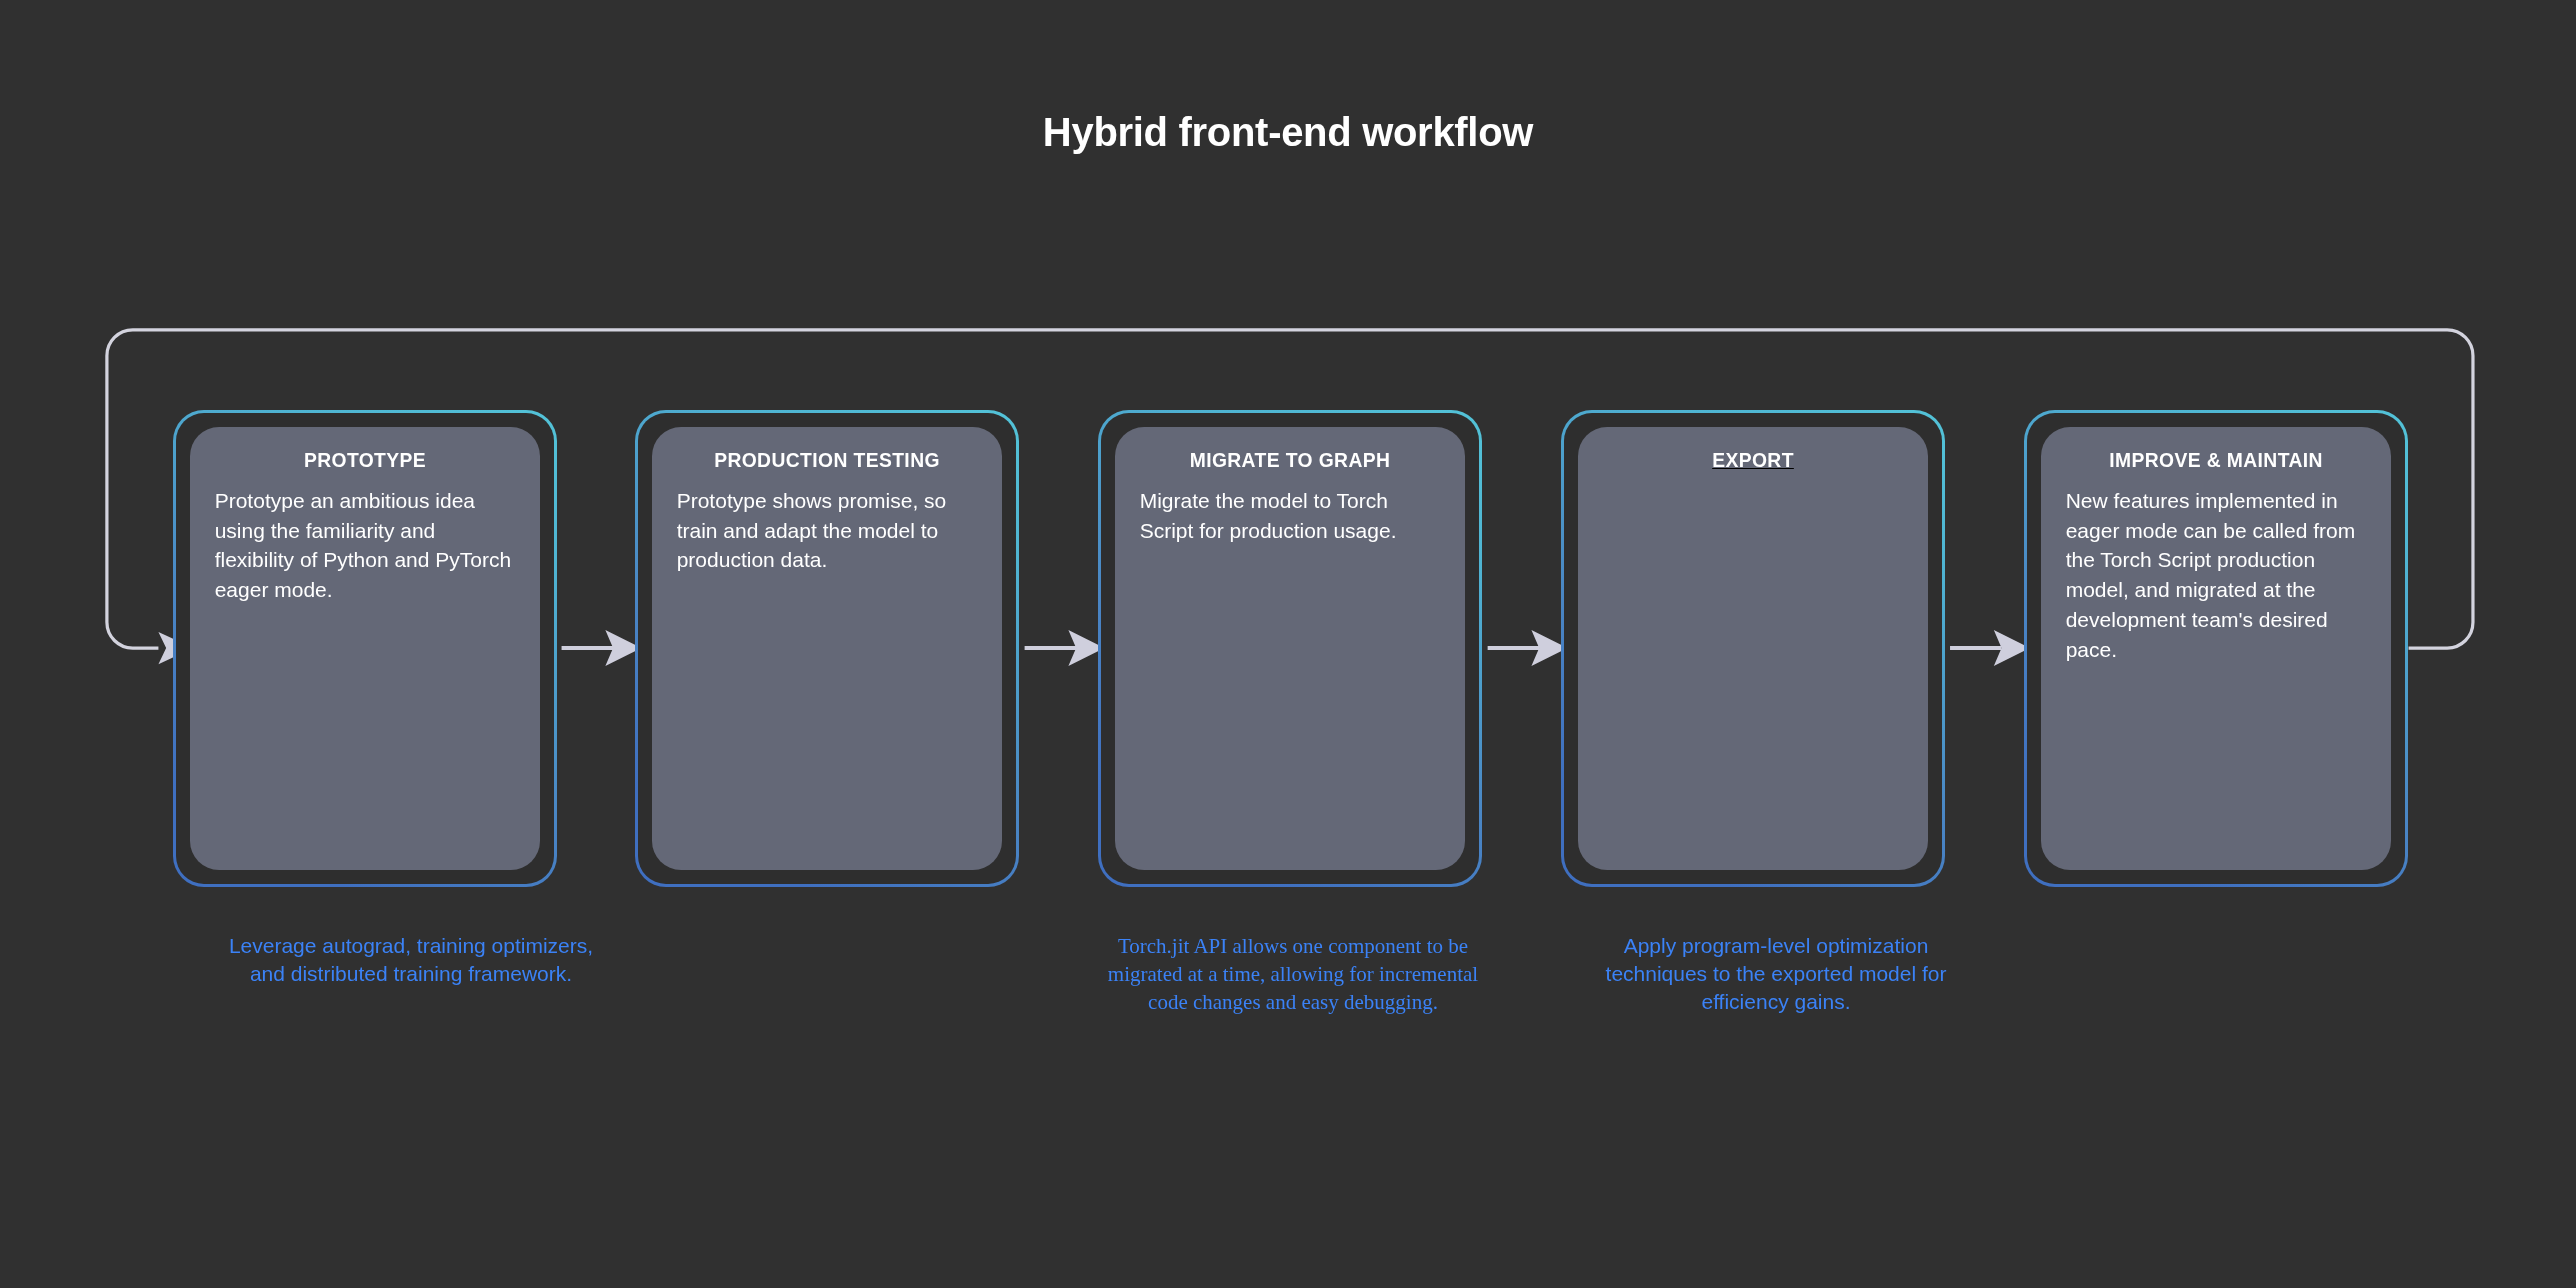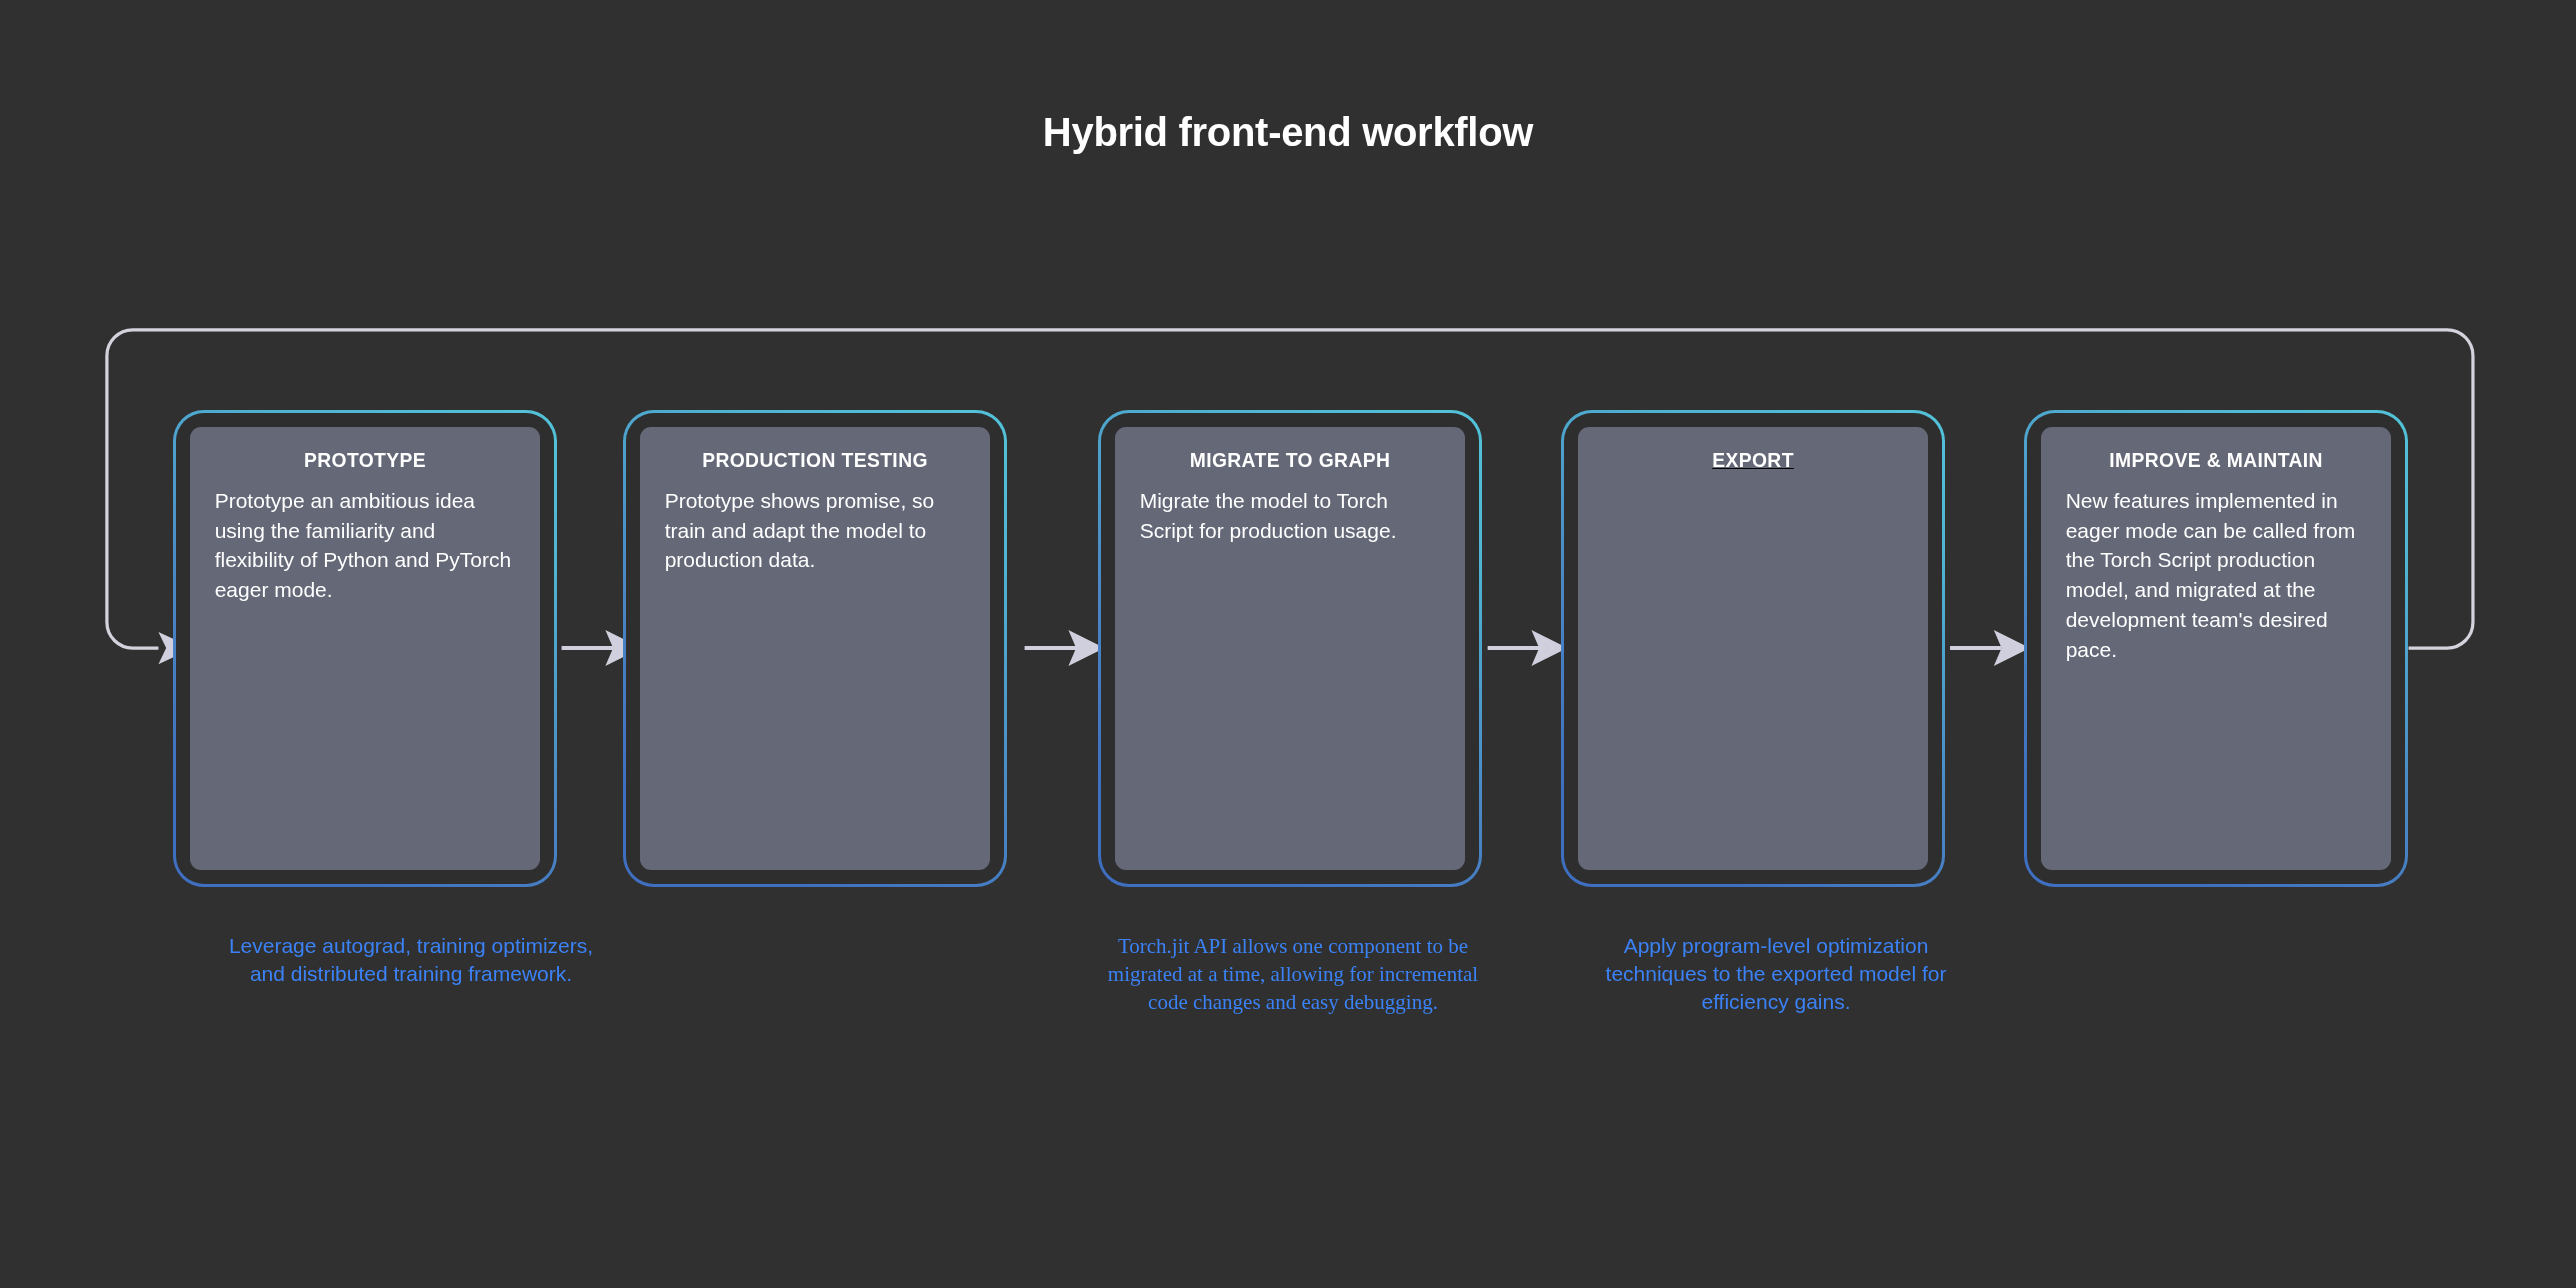--- a/index.html
+++ b/index.html
@@ -63,21 +63,21 @@
     width: 100%;
     height: 100%;
     border-radius: 28px;
     background: #2e2e2e;
     padding: 14px;
     box-sizing: border-box;
   }
   .card-inner {
     width: 100%;
     height: 100%;
-    border-radius: 11px;
+    border-radius: 29px;
     background: #646877;
     box-sizing: border-box;
     padding: 22px 24.5px 13px 24.5px;
   }
   .card-title {
     color: #ffffff;
     font-size: 19.3px;
     font-weight: bold;
     text-align: center;
     letter-spacing: 0.4px;
@@ -86,21 +86,21 @@
   .card-body {
     color: #ffffff;
     font-size: 21px;
     line-height: 1.42;
     margin-top: 13px;
     text-align: left;
   }
 
   
   .card.c0 { left: 0px; }
-  .card.c1 { left: 450px; }
+  .card.c1 { left: 462px; }
   .card.c2 { left: 925px; }
   .card.c3 { left: 1388px; text-decoration: underline; }
   .card.c4 { left: 1851px; }
 
   
   .caption {
     position: absolute;
     color: #3b82f6;
     font-size: 21px;
     line-height: 1.34;

